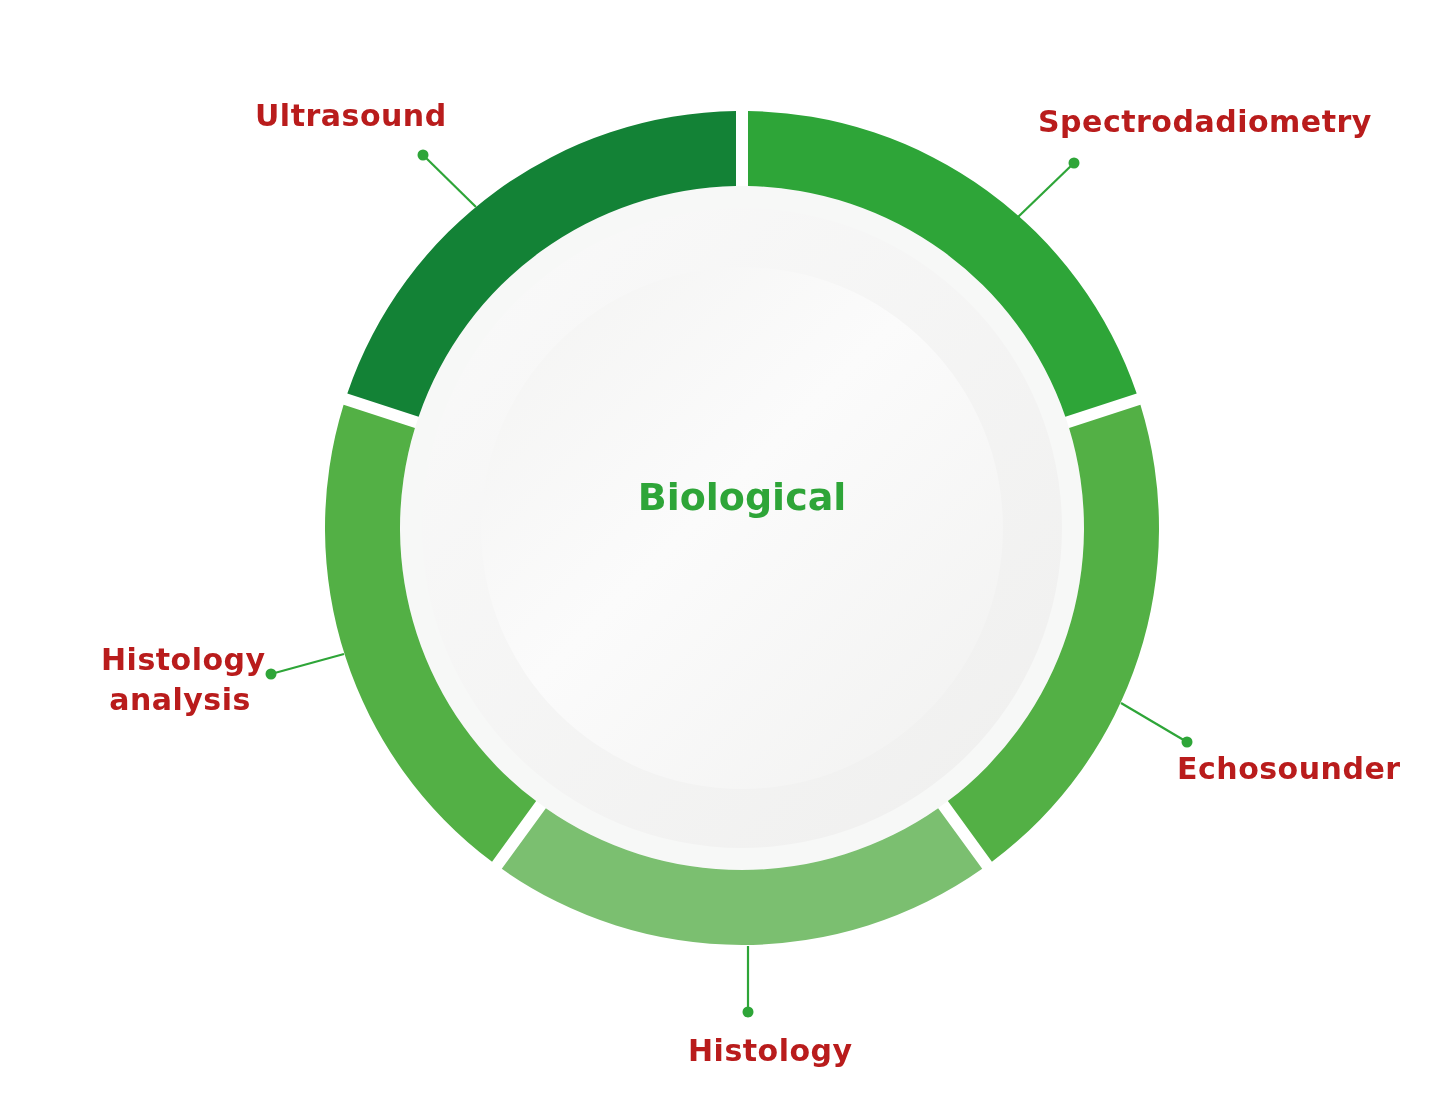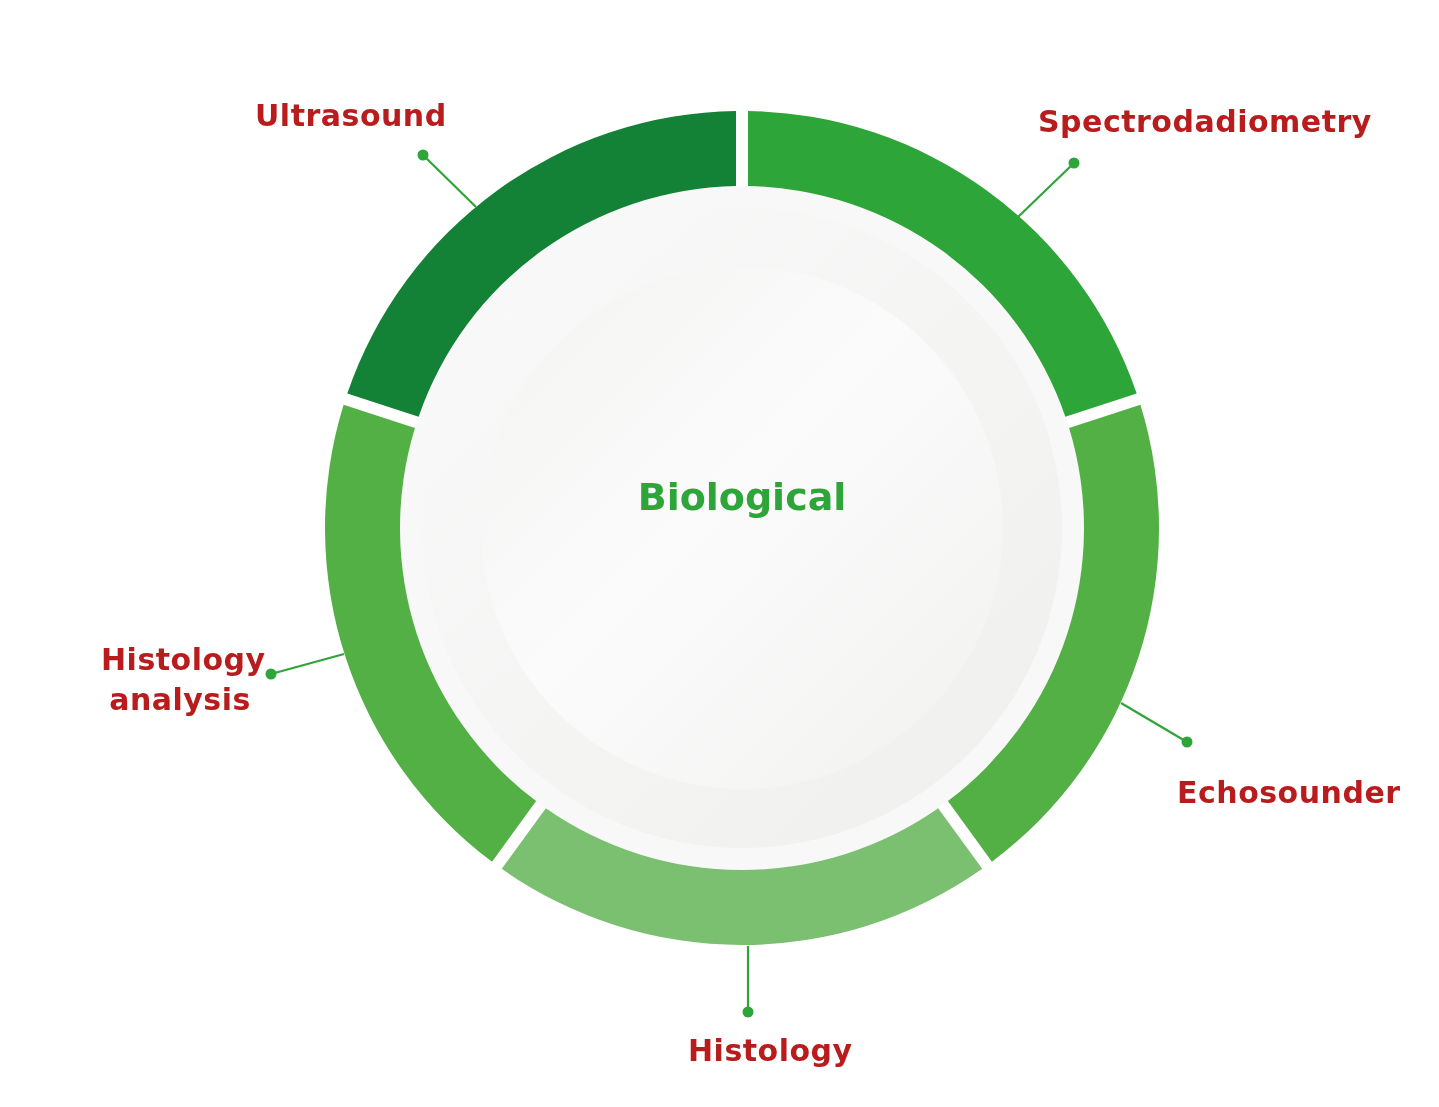--- a/index.html
+++ b/index.html
@@ -69,14 +69,14 @@
 <div class="center-title">
   <span>Biological</span>
 </div>
 
 <div class="label" style="left:255px; top:96px;">Ultrasound</div>
 <div class="label" style="left:1038px; top:102px;">Spectrodadiometry</div>
 <div class="label" style="left:101px; top:640px; text-align:center; width:158px;">
   <div>Histology</div>
   <div>analysis</div>
 </div>
-<div class="label" style="left:1177px; top:749px;margin-top:24px;">Echosounder</div>
+<div class="label" style="left:1177px; top:749px;">Echosounder</div>
 <div class="label" style="left:676px; top:1031px;margin-left:12px;">Histology</div>
 
 </body></html>

